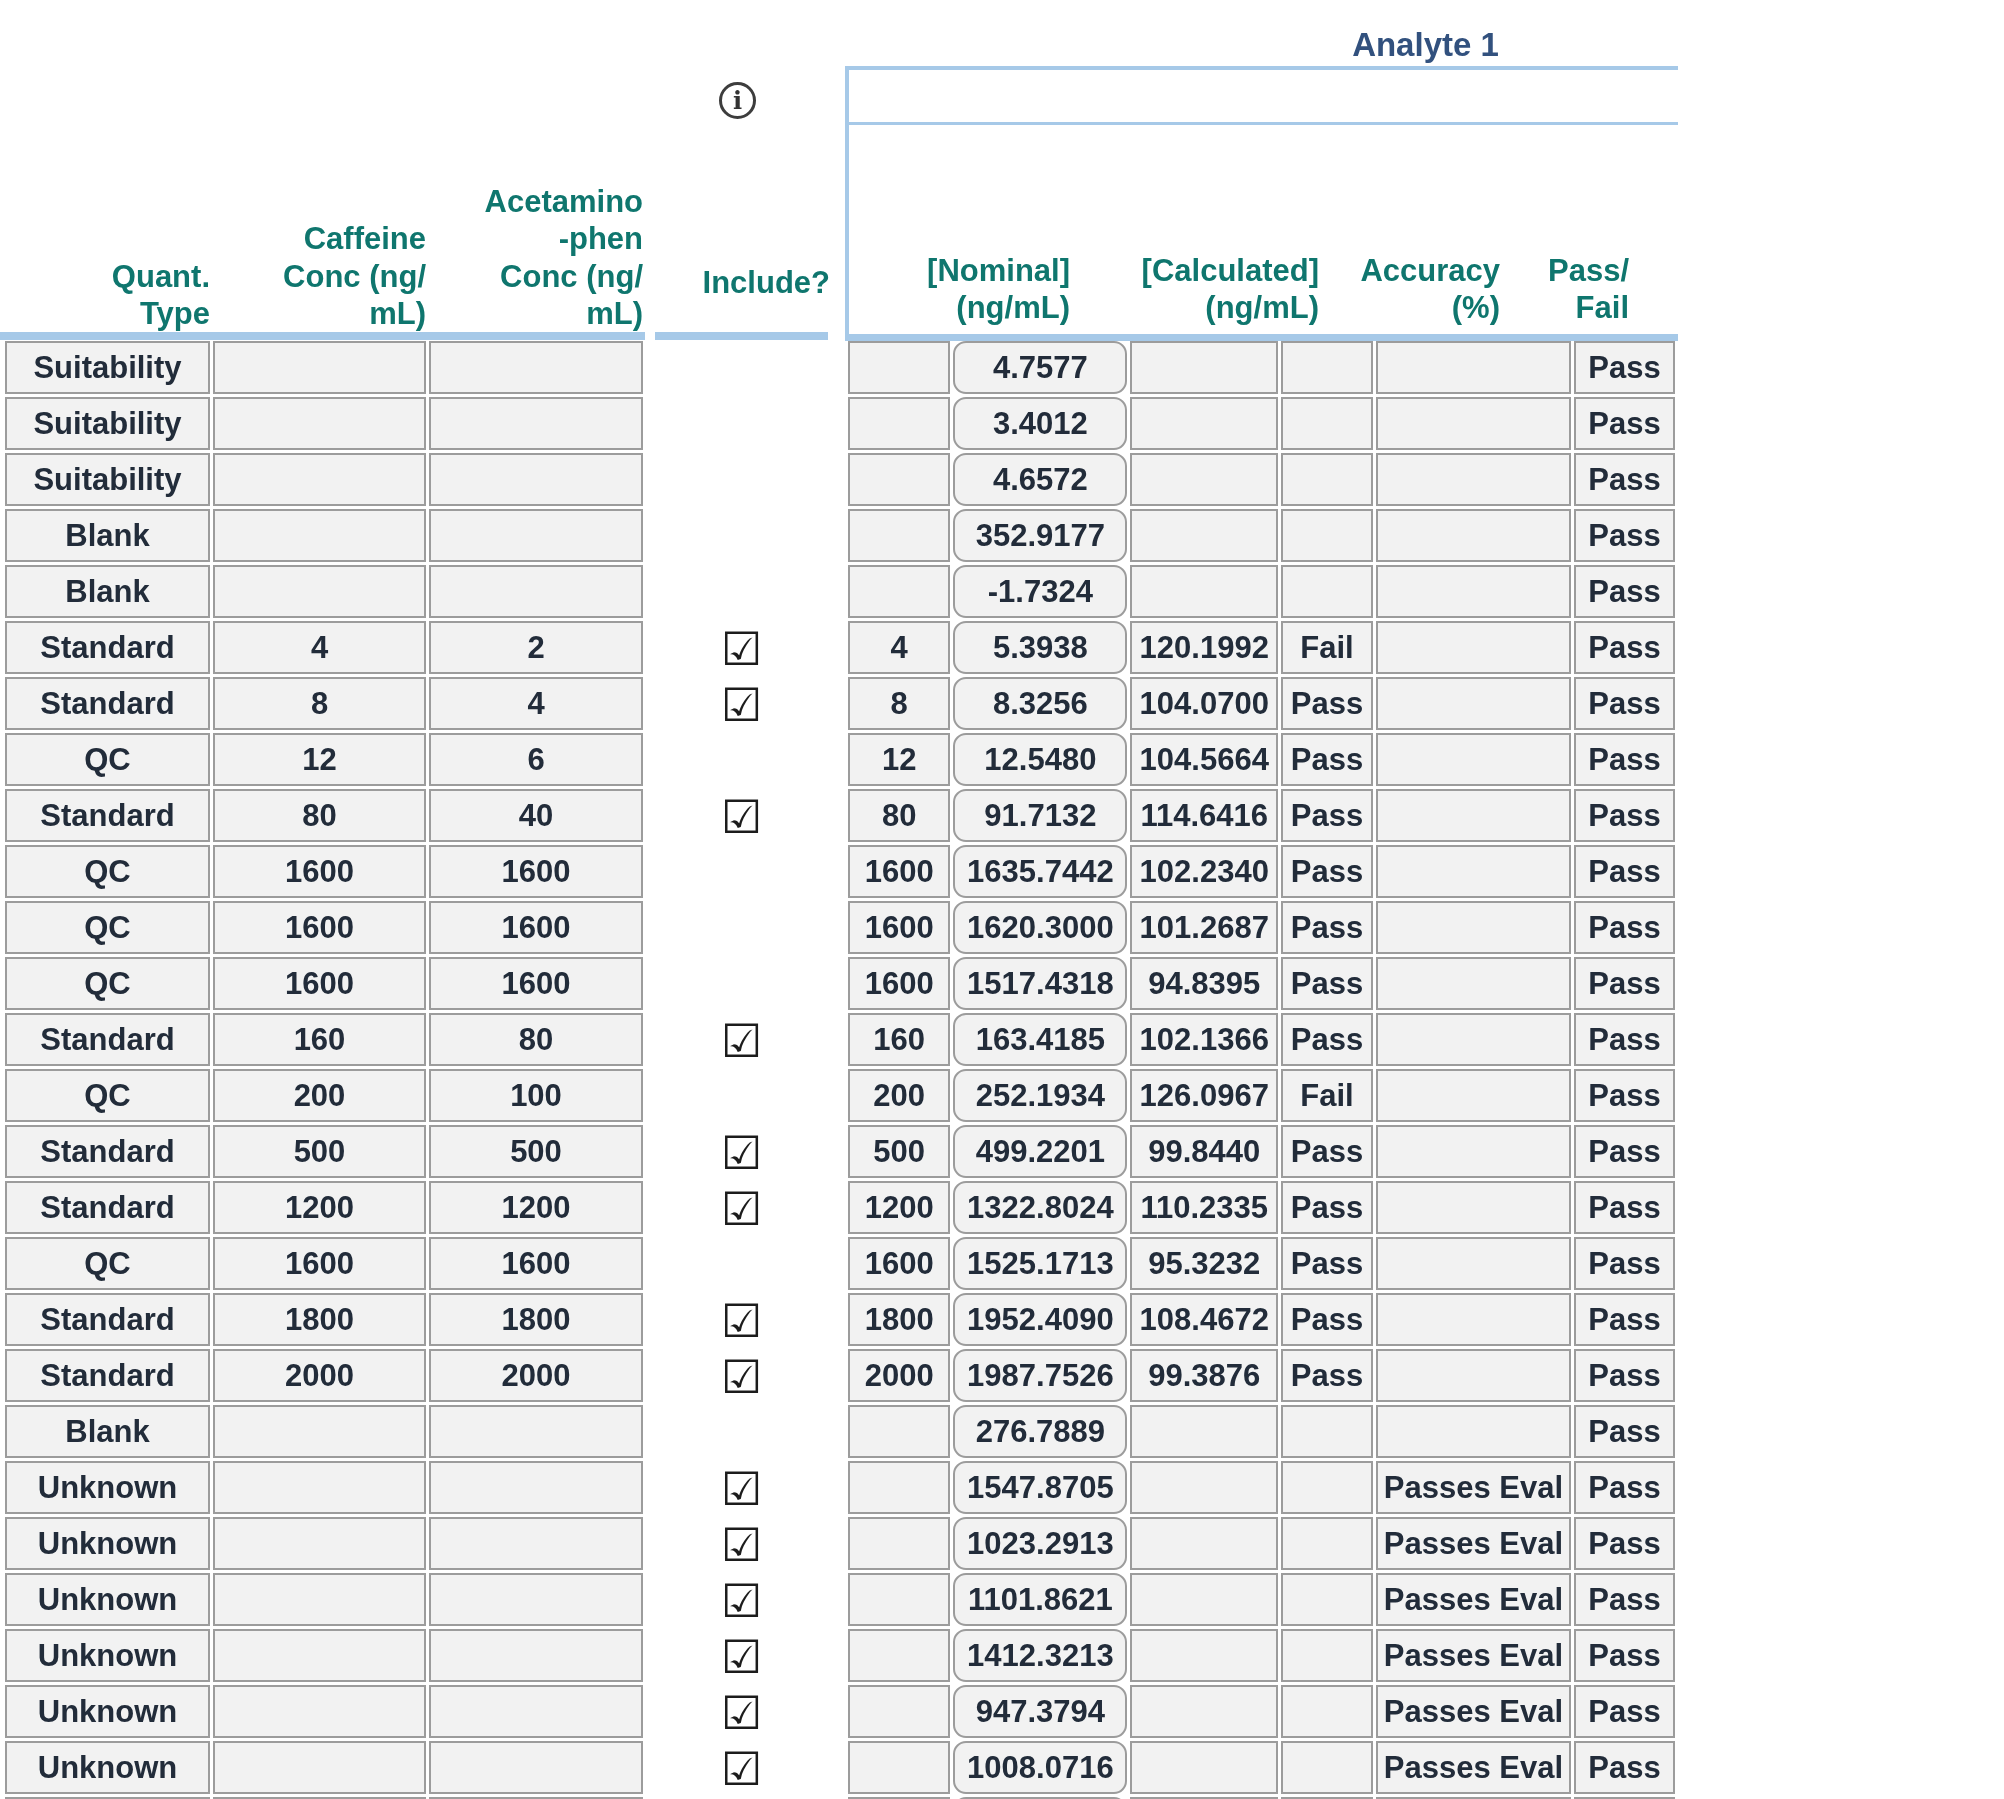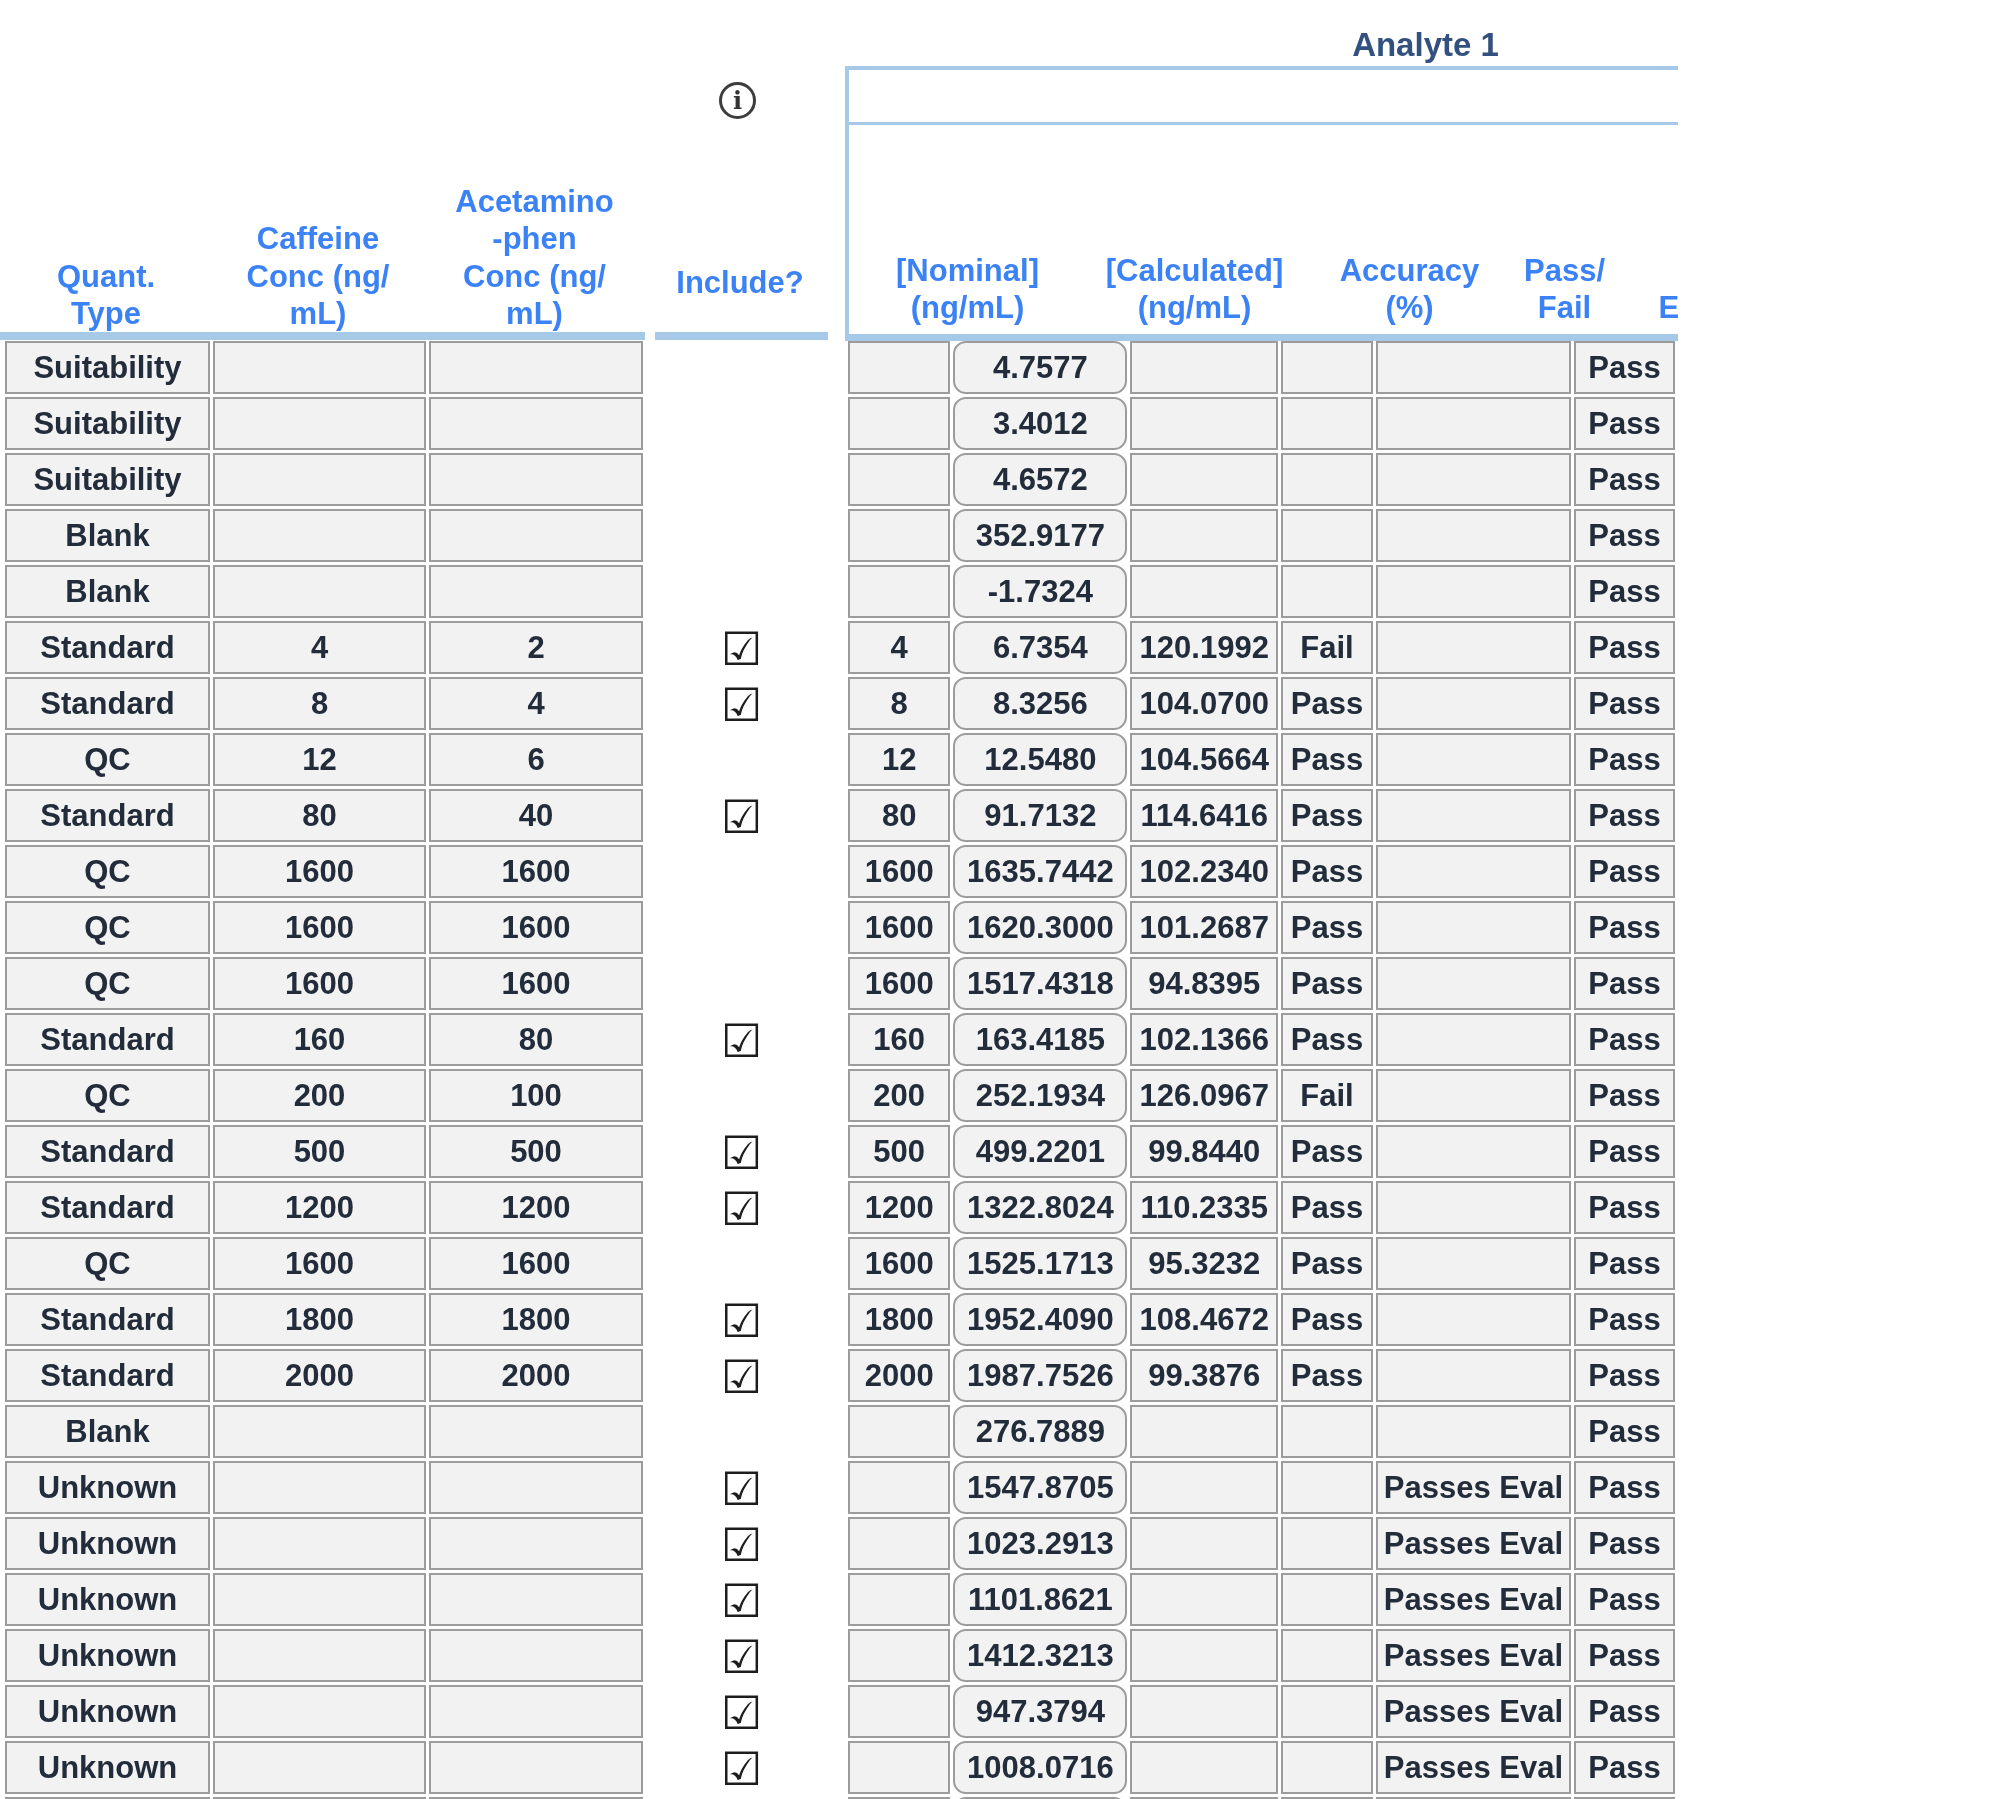--- a/index.html
+++ b/index.html
@@ -23,21 +23,21 @@
   #right-table td.c0{width:202px;}
   #right-table td.c1{width:246px;border-radius:13px;}
   #right-table td.c2{width:178px;}
   #right-table td.c3{width:126px;}
   #right-table td.c4{width:213px;}
   #right-table td.c5{width:178px;}
   td.green{color:var(--pass-green);}
   td.red{color:var(--fail-red);}
   td.gray-cell{background:var(--sel-gray);border-color:#aaaaaa;}
   
-  .hdr-text{font-weight:bold;font-size:31px;color:#3b82f6;text-align:center;
+  .hdr-text{font-weight:bold;font-size:31px;color:#0f766e;text-align:right;
             white-space:pre-line;line-height:1.2;}
   #left-headers{position:absolute;left:2px;top:88px;width:641px;height:220px;
                 display:flex;align-items:flex-end;}
   #left-headers .hcell{box-sizing:border-box;}
   #right-header-box{position:absolute;left:845px;top:42px;width:1161px;height:275px;
                     box-sizing:border-box;border:4px solid var(--accent-blue);
                     border-bottom-width:7px;background:#ffffff;}
   #right-header-empty-row{height:52px;border-bottom:3px solid var(--accent-blue);}
   #right-headers{position:absolute;left:0;bottom:8px;width:100%;
                  display:flex;align-items:flex-end;padding-left:16px;}
@@ -337,21 +337,21 @@
         <tr>
           <td class="c0"></td>
           <td class="c1">-1.7324</td>
           <td class="c2"></td>
           <td class="c3"></td>
           <td class="c4"></td>
           <td class="c5 green">Pass</td>
         </tr>
         <tr>
           <td class="c0">4</td>
-          <td class="c1">6.7354</td>
+          <td class="c1">5.3938</td>
           <td class="c2">120.1992</td>
           <td class="c3 red">Fail</td>
           <td class="c4"></td>
           <td class="c5 green">Pass</td>
         </tr>
         <tr>
           <td class="c0">8</td>
           <td class="c1">8.3256</td>
           <td class="c2">104.0700</td>
           <td class="c3 green">Pass</td>

